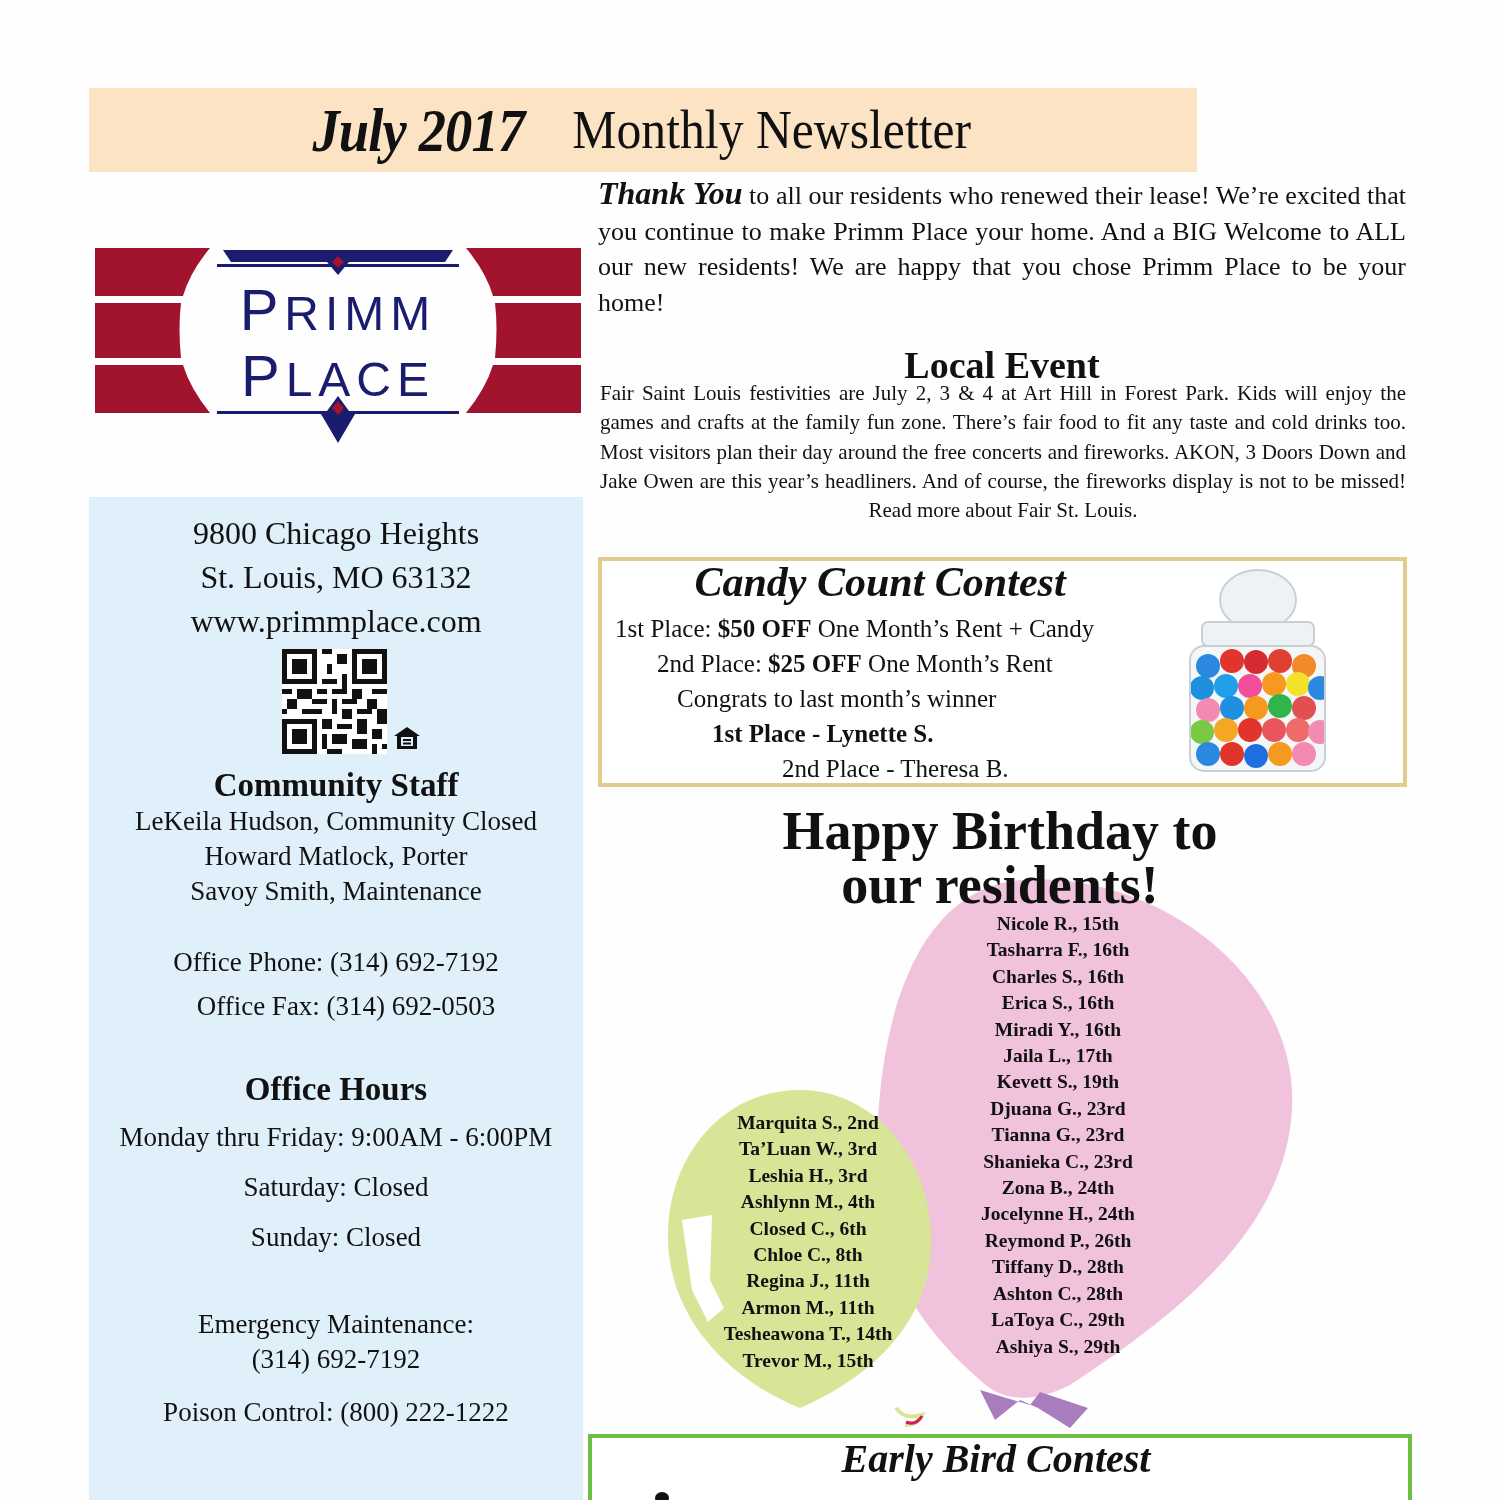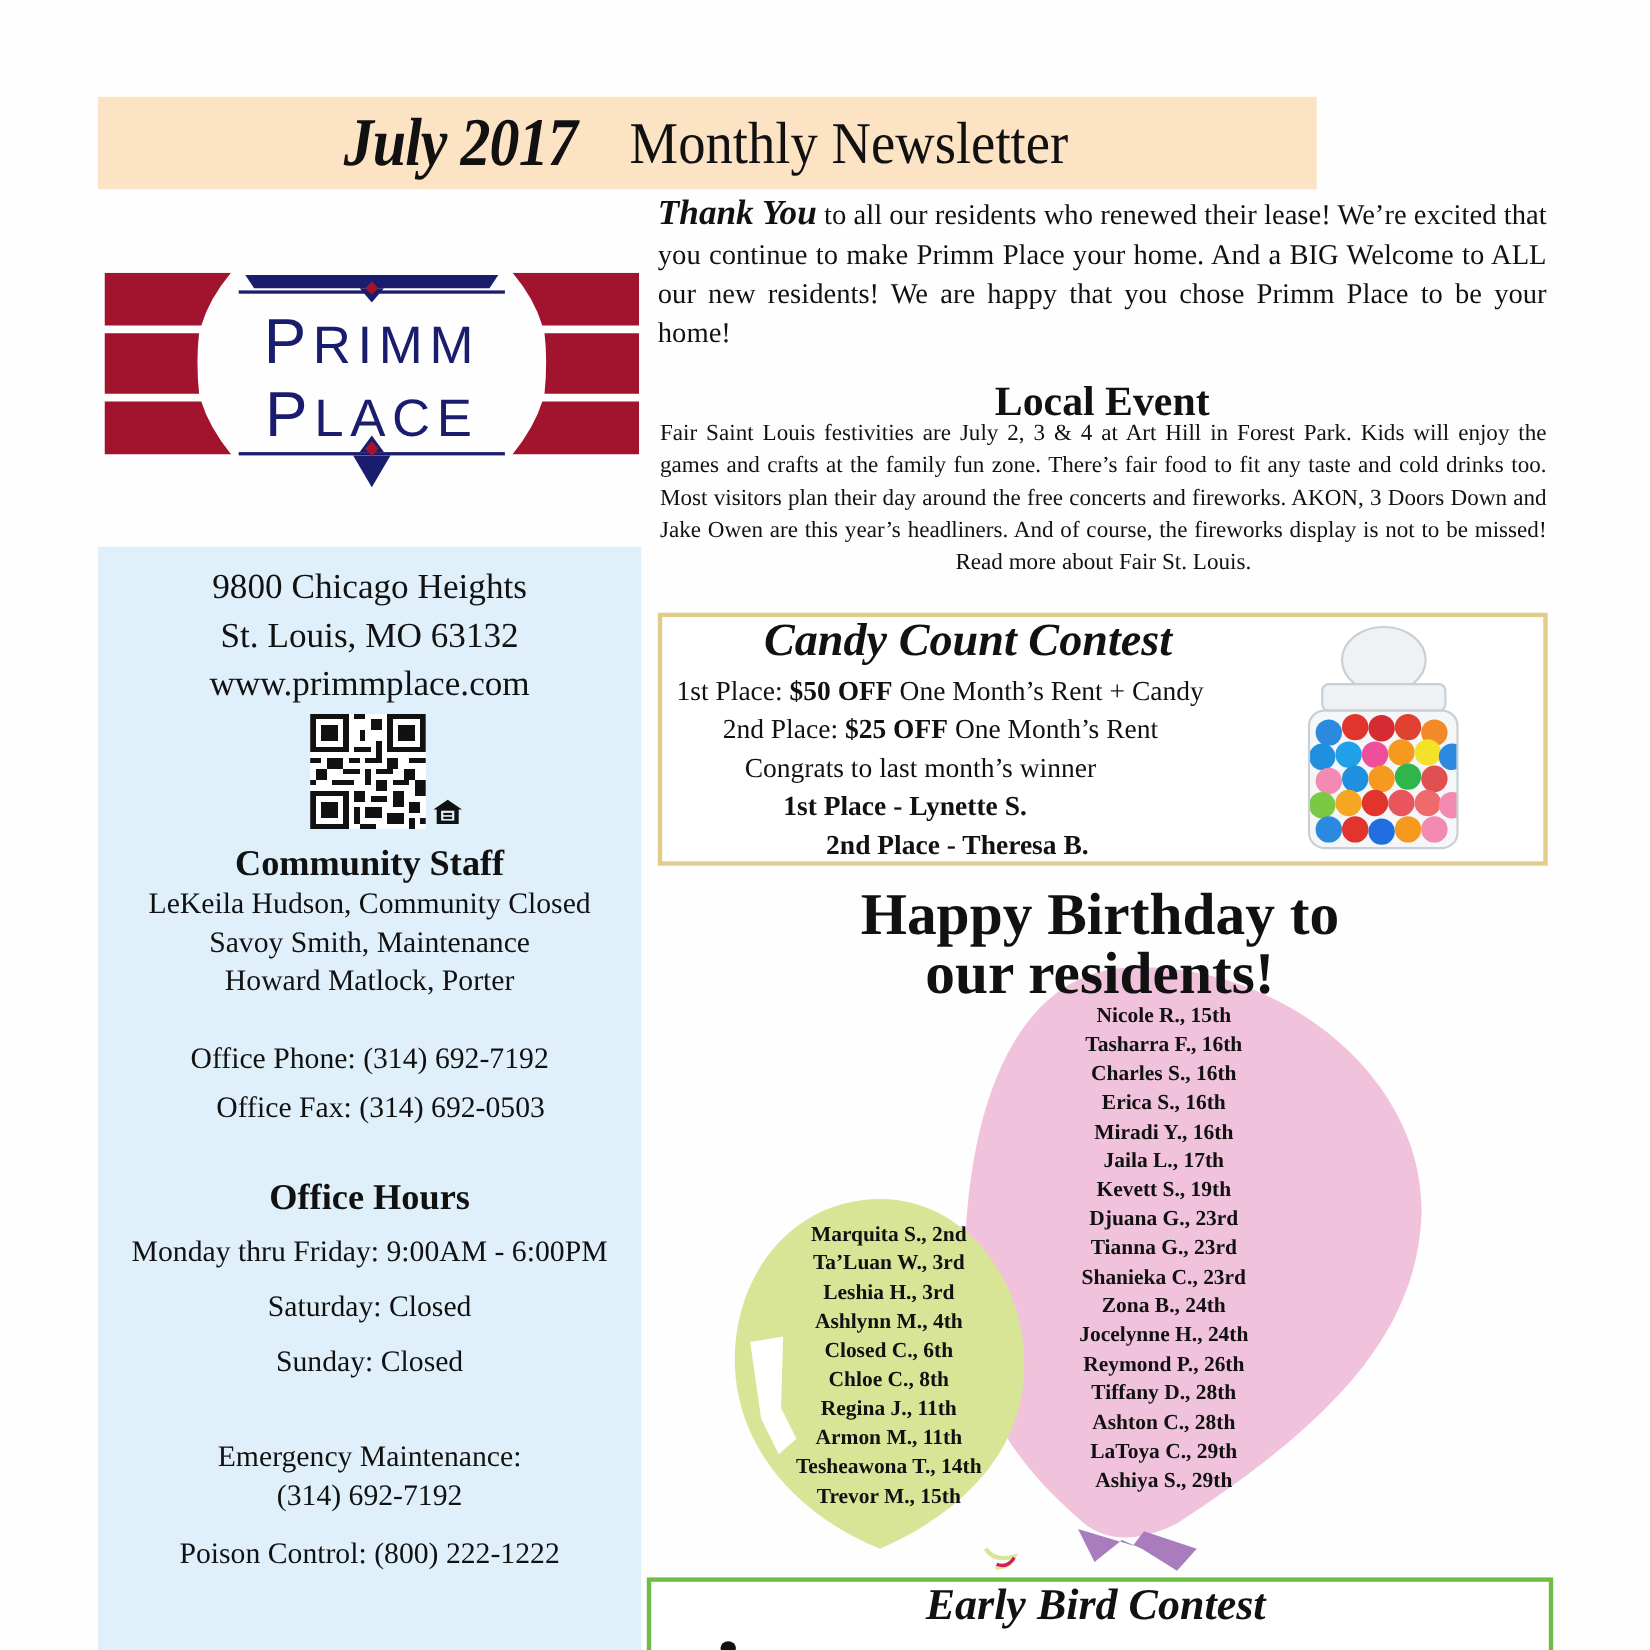--- a/index.html
+++ b/index.html
@@ -148,22 +148,22 @@
       <path d="M15 2 L2 11 H5 V24 H25 V11 H28 Z" fill="#111"></path>
       <rect x="9" y="12" width="12" height="9" fill="#dff0fb"></rect>
       <rect x="11" y="14" width="8" height="2" fill="#111"></rect>
       <rect x="11" y="17.5" width="8" height="2" fill="#111"></rect>
     </svg>
   </div>
 
   <div style="height:12px"></div>
   <div class="hdr">Community Staff</div>
   <div class="row">LeKeila Hudson, Community Closed</div>
+  <div class="row">Howard Matlock, Porter</div>
   <div class="row">Savoy Smith, Maintenance</div>
-  <div class="row">Howard Matlock, Porter</div>
 
   <div style="height:36px"></div>
   <div class="row">Office Phone: (314) 692-7192</div>
   <div class="row" style="margin-top:9px; padding-left:20px">Office Fax: (314) 692-0503</div>
 
   <div style="height:46px"></div>
   <div class="hdr">Office Hours</div>
   <div class="row" style="margin-top:12px">Monday thru Friday: 9:00AM - 6:00PM</div>
   <div class="row" style="margin-top:15px">Saturday: Closed</div>
   <div class="row" style="margin-top:15px">Sunday: Closed</div>
@@ -184,21 +184,21 @@
 <div class="abs candy-box"></div>
 <div class="abs candy-title">Candy Count Contest</div>
 <div class="candy-line" style="left:615px; top:611px">
   <span>1st Place: </span><b>$50 OFF</b><span> One Month’s Rent + Candy</span>
 </div>
 <div class="candy-line" style="left:657px; top:646px">
   <span>2nd Place: </span><b>$25 OFF</b><span> One Month’s Rent</span>
 </div>
 <div class="candy-line" style="left:677px; top:681px">Congrats to last month’s winner</div>
 <div class="candy-line" style="left:712px; top:716px; font-weight:bold">1st Place - Lynette S.</div>
-<div class="candy-line" style="left:751px; top:751px; font-weight:bold">2nd Place - Theresa B.</div>
+<div class="candy-line" style="left:782px; top:751px; font-weight:normal">2nd Place - Theresa B.</div>
 
 <svg class="abs jar" viewBox="0 0 155 212">
   <defs>
     <clipPath id="jarclip">
         <rect x="10" y="80" width="135" height="125" rx="14"></rect>
       </clipPath>
   </defs>
   <ellipse cx="78" cy="34" rx="38" ry="30" fill="#eef2f5" stroke="#c8d0d6" stroke-width="2"></ellipse>
   <rect x="22" y="56" width="112" height="24" rx="6" fill="#eef2f5" stroke="#c8d0d6" stroke-width="2"></rect>
   <g clip-path="url(#jarclip)">

